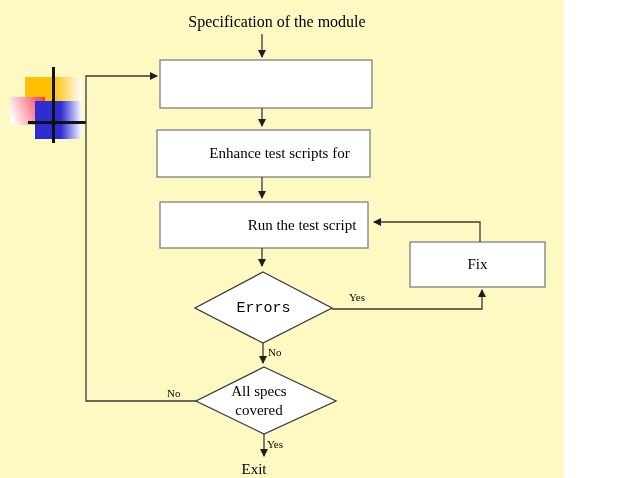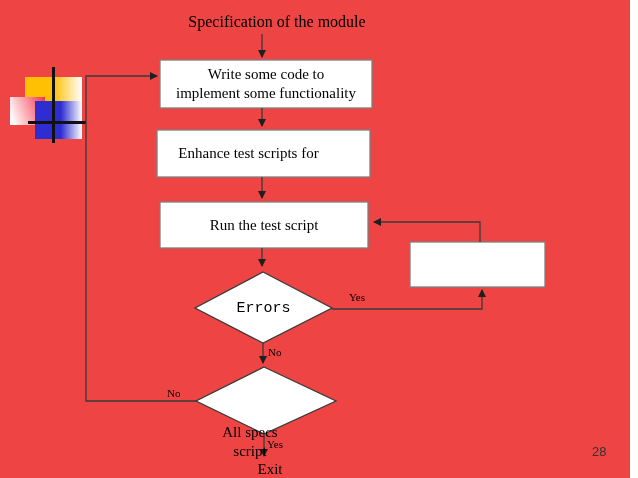--- a/index.html
+++ b/index.html
@@ -1,20 +1,20 @@
 <!DOCTYPE html>
 <html><head>
 <meta charset="utf-8">
 <style>
   html, body { margin: 0; padding: 0; background: #ffffff; }
   .slide {
     position: relative;
-    width: 630px;
+    width: 564px;
     height: 478px;
-    background: #ef4444;
+    background: #fef9c3;
     overflow: hidden;
     font-family: "Liberation Serif", serif;
     color: #000000;
   }
 
   
   .decoration { position: absolute; left: 0; top: 0; width: 110px; height: 160px; }
   .dec-yellow {
     position: absolute; left: 25px; top: 77px; width: 57px; height: 26px;
     background: linear-gradient(to right, #ffc003 50%, #ffffff 100%);
@@ -105,44 +105,43 @@
     <path d="M264,434 V456" fill="none" stroke="#3a3a3a" stroke-width="1.3" marker-end="url(#arrow)"></path>
     <path d="M332,309 H482 V290" fill="none" stroke="#3a3a3a" stroke-width="1.3" marker-end="url(#arrow)"></path>
     <path d="M480,242 V222 H374" fill="none" stroke="#3a3a3a" stroke-width="1.3" marker-end="url(#arrow)"></path>
     <path d="M196,401 H86 V76 H157" fill="none" stroke="#3a3a3a" stroke-width="1.3" marker-end="url(#arrow)"></path>
   </svg>
 
   <div class="lbl title-lbl" style="left:167px; top:9px; width:220px; height:24px;">
     <span>Specification of the module</span>
   </div>
 
-  <div class="lbl multi" style="left:160px; top:60px; width:212px; height:48px;">
-    <span>Write some code to</span>
-    <span>implement some functionality</span>
-  </div>
 
-  <div class="lbl multi" style="left:142px; top:130px; width:213px; height:47px;text-align:right;">
+  <div class="lbl multi" style="left:173px; top:130px; width:213px; height:47px;text-align:right;">
     <span>Enhance test scripts for</span>
   </div>
 
-  <div class="lbl" style="left:160px; top:202px; width:208px; height:46px;">
+  <div class="lbl" style="left:160px; top:202px; width:208px; height:46px;padding-left:38px;">
     <span>Run the test script</span>
   </div>
 
+  <div class="lbl" style="left:410px; top:242px; width:135px; height:45px;">
+    <span>Fix</span>
+  </div>
 
   <div class="lbl" style="left:195px; top:296px; width:137px; height:24px;font-family:Liberation Mono, monospace;">
     <span>Errors</span>
   </div>
 
-  <div class="lbl multi" style="left:180px; top:382px; width:140px; height:38px;margin-top:41px;">
+  <div class="lbl multi" style="left:189px; top:382px; width:140px; height:38px;">
     <span>All specs</span>
-    <span>script</span>
+    <span>covered</span>
   </div>
 
-  <div class="lbl" style="left:248px; top:460px; width:44px; height:18px;">
+  <div class="lbl" style="left:232px; top:460px; width:44px; height:18px;">
     <span>Exit</span>
   </div>
 
   <span class="edge-lbl" style="left:349px; top:289px;">Yes</span>
   <span class="edge-lbl" style="left:268px; top:344px;">No</span>
   <span class="edge-lbl" style="left:167px; top:385px;">No</span>
   <span class="edge-lbl" style="left:267px; top:436px;">Yes</span>
 
   <div class="page-num">28</div>
 

